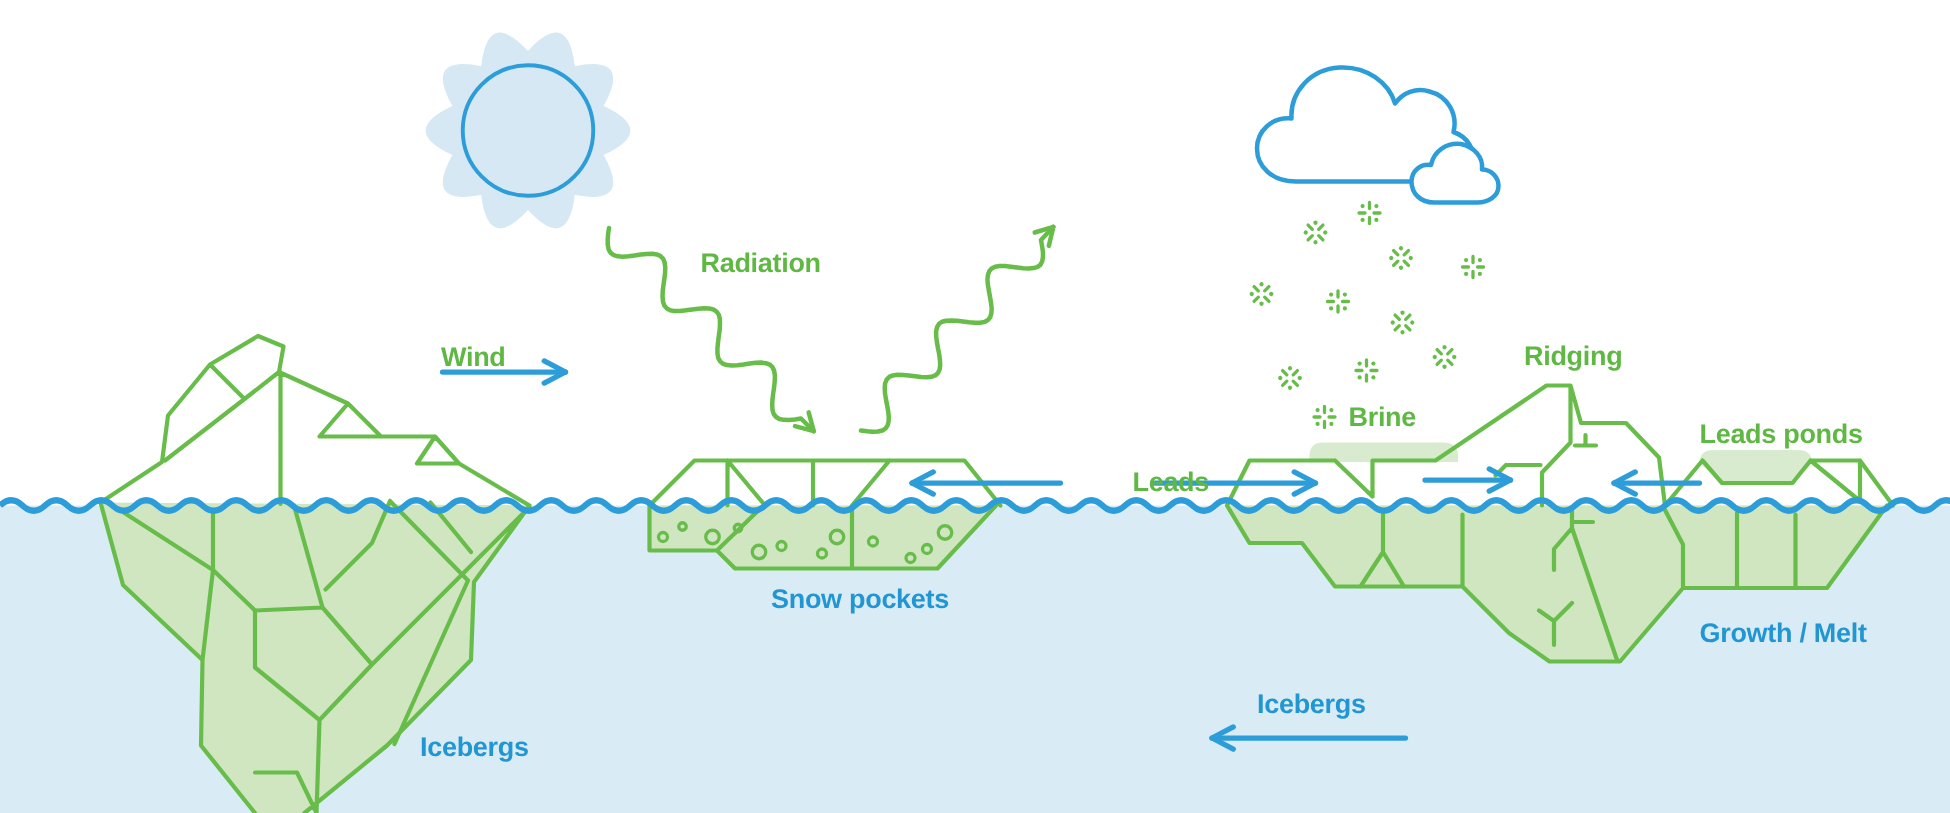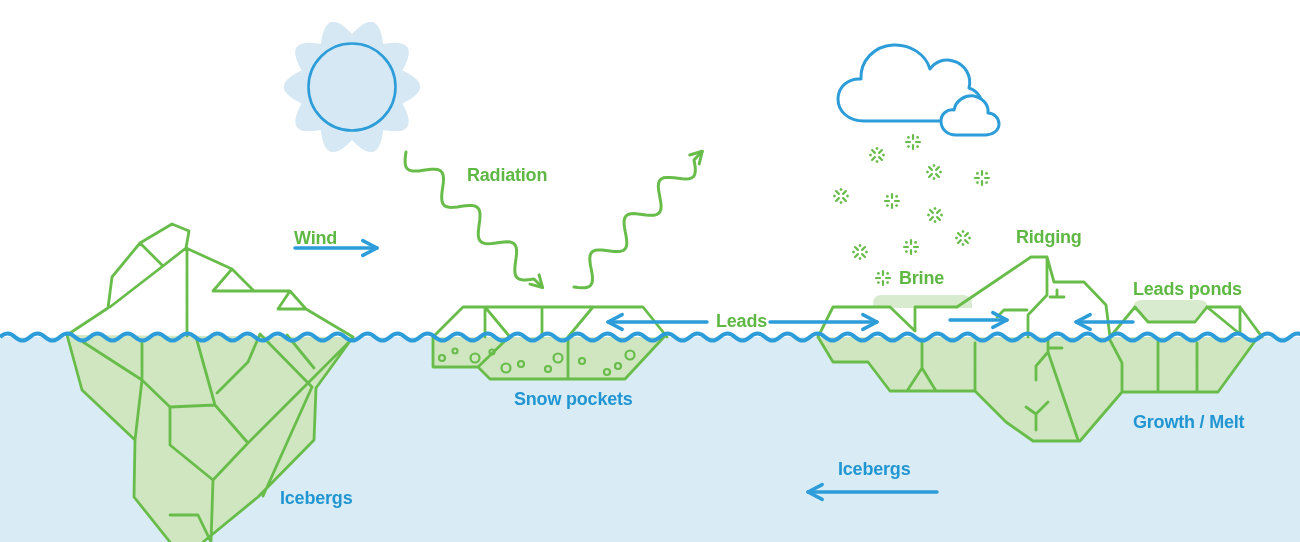--- a/index.html
+++ b/index.html
@@ -185,21 +185,21 @@
         </g>
         <g>
           <path class="grnarrow" d="M574.0,287.0 L578.1,287.5 L581.9,287.8 L585.3,287.7 L588.2,287.0 L590.3,285.7 L591.7,283.7 L592.4,281.0 L592.5,277.7 L592.1,274.0 L591.4,270.0 L590.6,266.0 L590.0,262.1 L589.8,258.5 L590.1,255.5 L591.1,253.1 L592.8,251.3 L595.2,250.3 L598.3,249.9 L602.0,250.0 L605.9,250.4 L610.0,250.9 L614.0,251.4 L617.7,251.5 L620.9,251.2 L623.5,250.3 L625.3,248.7 L626.4,246.4 L626.8,243.4 L626.6,239.9 L626.1,236.0 L625.3,232.0 L624.6,228.0 L624.1,224.2 L624.1,220.8 L624.7,218.1 L626.0,215.9 L628.0,214.5 L630.8,213.8 L634.1,213.6 L637.9,213.9 L642.0,214.4 L646.1,214.9 L650.0,215.2 L653.5,215.2 L656.4,214.6 L658.6,213.4 L660.1,211.5 L660.9,208.9 L661.1,205.7 L660.7,202.0 L660.0,198.0 L659.3,194.0 L658.6,190.0 L658.3,186.4 L658.6,183.3 L659.5,180.8 L661.1,179.0 L663.4,177.8 L666.4,177.4 L670.0,177.4 L673.9,177.8 L678.0,178.3 L682.1,178.8 L685.8,179.0 L689.1,178.7 L691.7,177.9 L693.7,176.4 L694.8,174.2 L695.3,171.3 L695.3,167.9 L694.7,164.0 L694.0,160.0 L702.2,151.3"></path>
           <path class="grnarrow" d="M699.2,163.9 L702.2414988554066,151.2777470446947 M689.8,155.0 L702.2414988554066,151.2777470446947 "></path>
         </g>
       </g>
   </svg>
 
   <div class="label g" style="left:294px;top:228px">Wind</div>
   <div class="label g" style="left:467px;top:165px">Radiation</div>
-  <div class="label g" style="left:716px;top:311px">Leads</div>
+  <div class="label g" style="left:755px;top:311px">Leads</div>
   <div class="label g" style="left:899px;top:268px">Brine</div>
   <div class="label g" style="left:1016px;top:227px">Ridging</div>
   <div class="label g" style="left:1133px;top:279px">Leads ponds</div>
   <div class="label b" style="left:514px;top:389px">Snow pockets</div>
   <div class="label b" style="left:1133px;top:412px">Growth / Melt</div>
   <div class="label b" style="left:838px;top:459px">Icebergs</div>
   <div class="label b" style="left:280px;top:488px">Icebergs</div>
 </div>
 
 </body></html>

